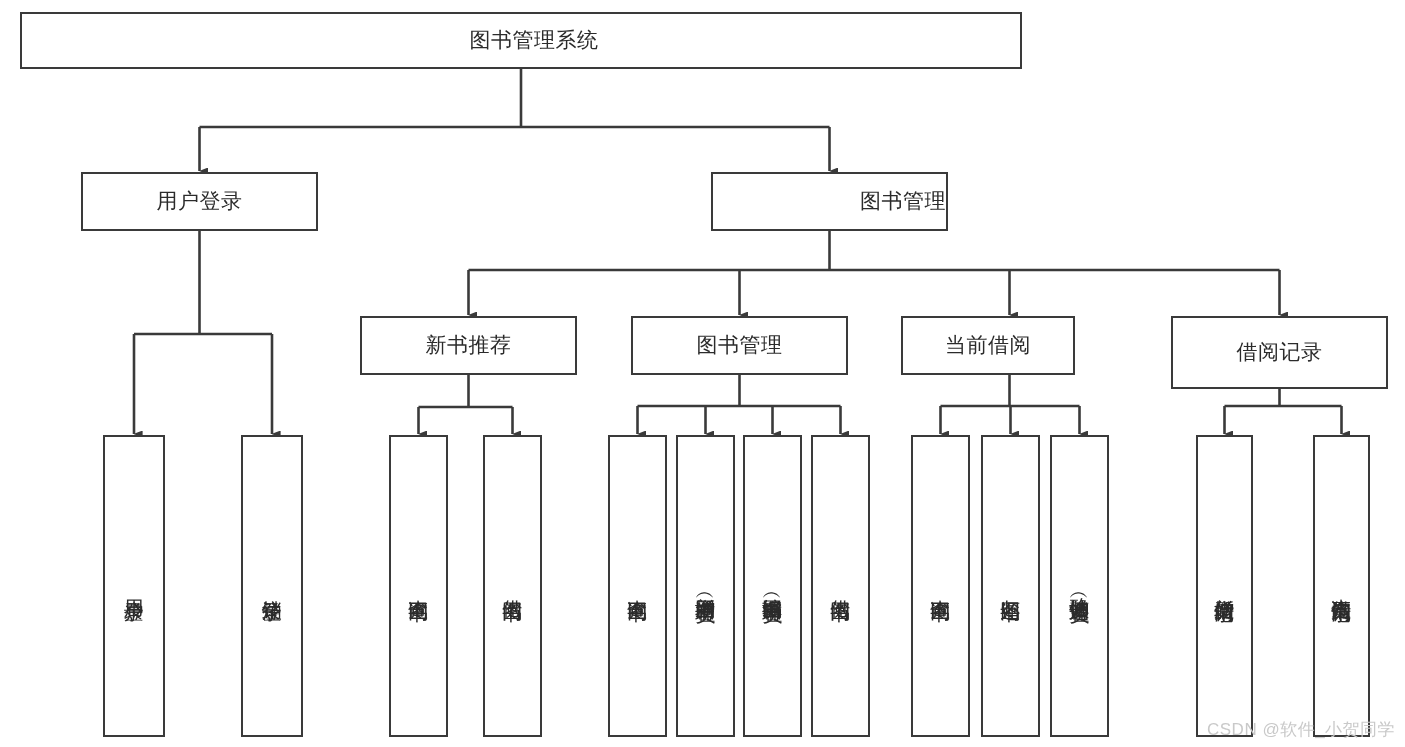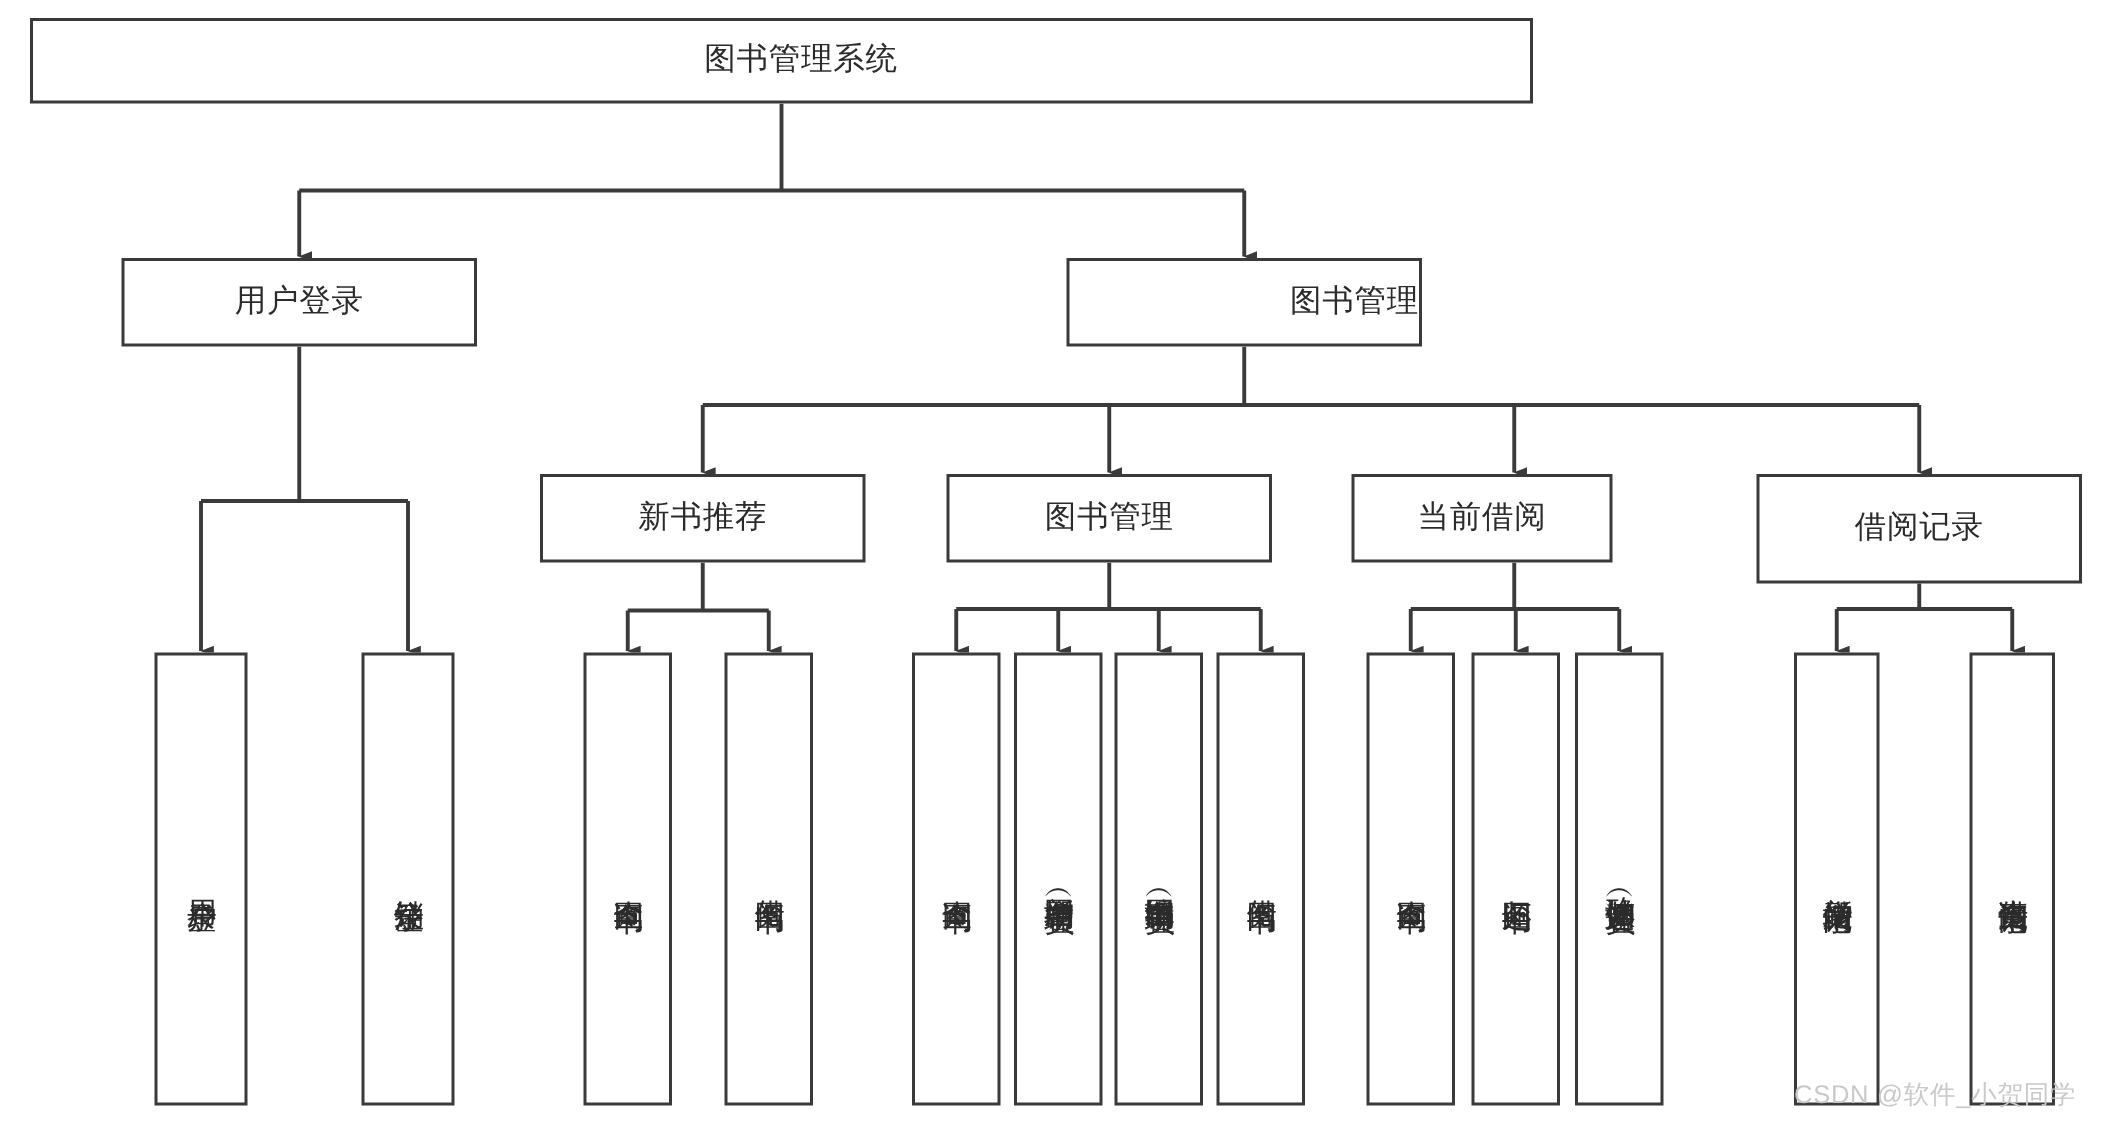--- a/index.html
+++ b/index.html
@@ -49,20 +49,21 @@
     line-height: 1.22;
     letter-spacing: 1px;
   }
   .watermark {
     position: absolute;
     color: #c9c9c9;
     font-size: 17px;
     white-space: nowrap;
     letter-spacing: 0.5px;
     font-family: "Liberation Sans", "DejaVu Sans", sans-serif;
+    padding-left: 11px;
   }
 </style>
 </head>
 <body>
 
 <div id="canvas">
 
   <svg id="diagram-svg" viewBox="0 0 1405 747" xmlns="http://www.w3.org/2000/svg">
     <defs>
       <marker id="arrowhead" markerWidth="7" markerHeight="9" refX="3.5" refY="8.6" orient="auto" markerUnits="userSpaceOnUse">

